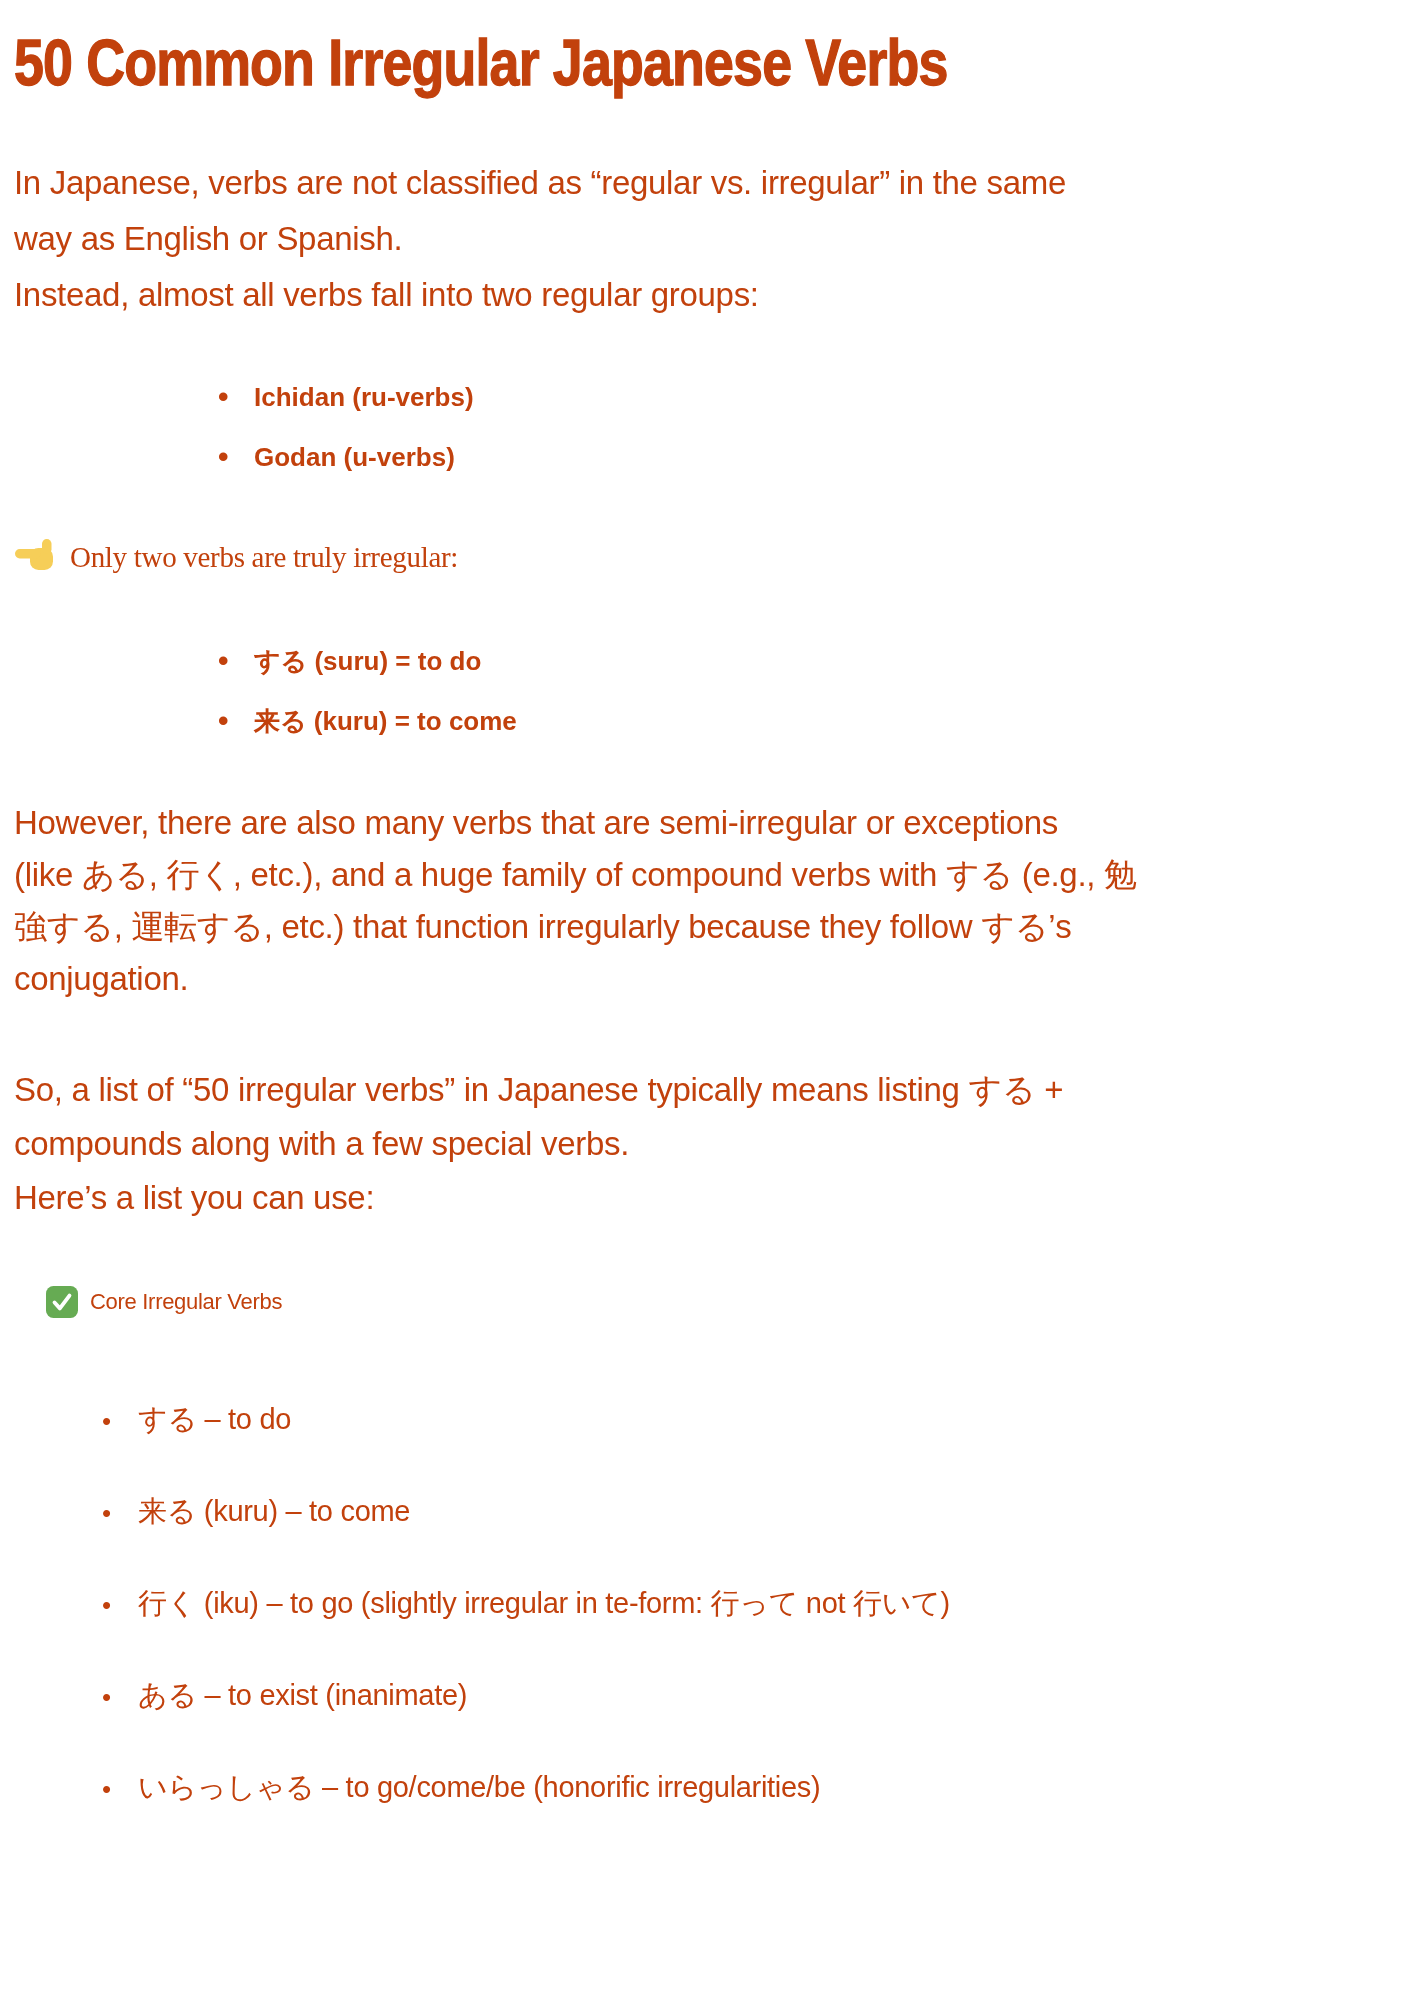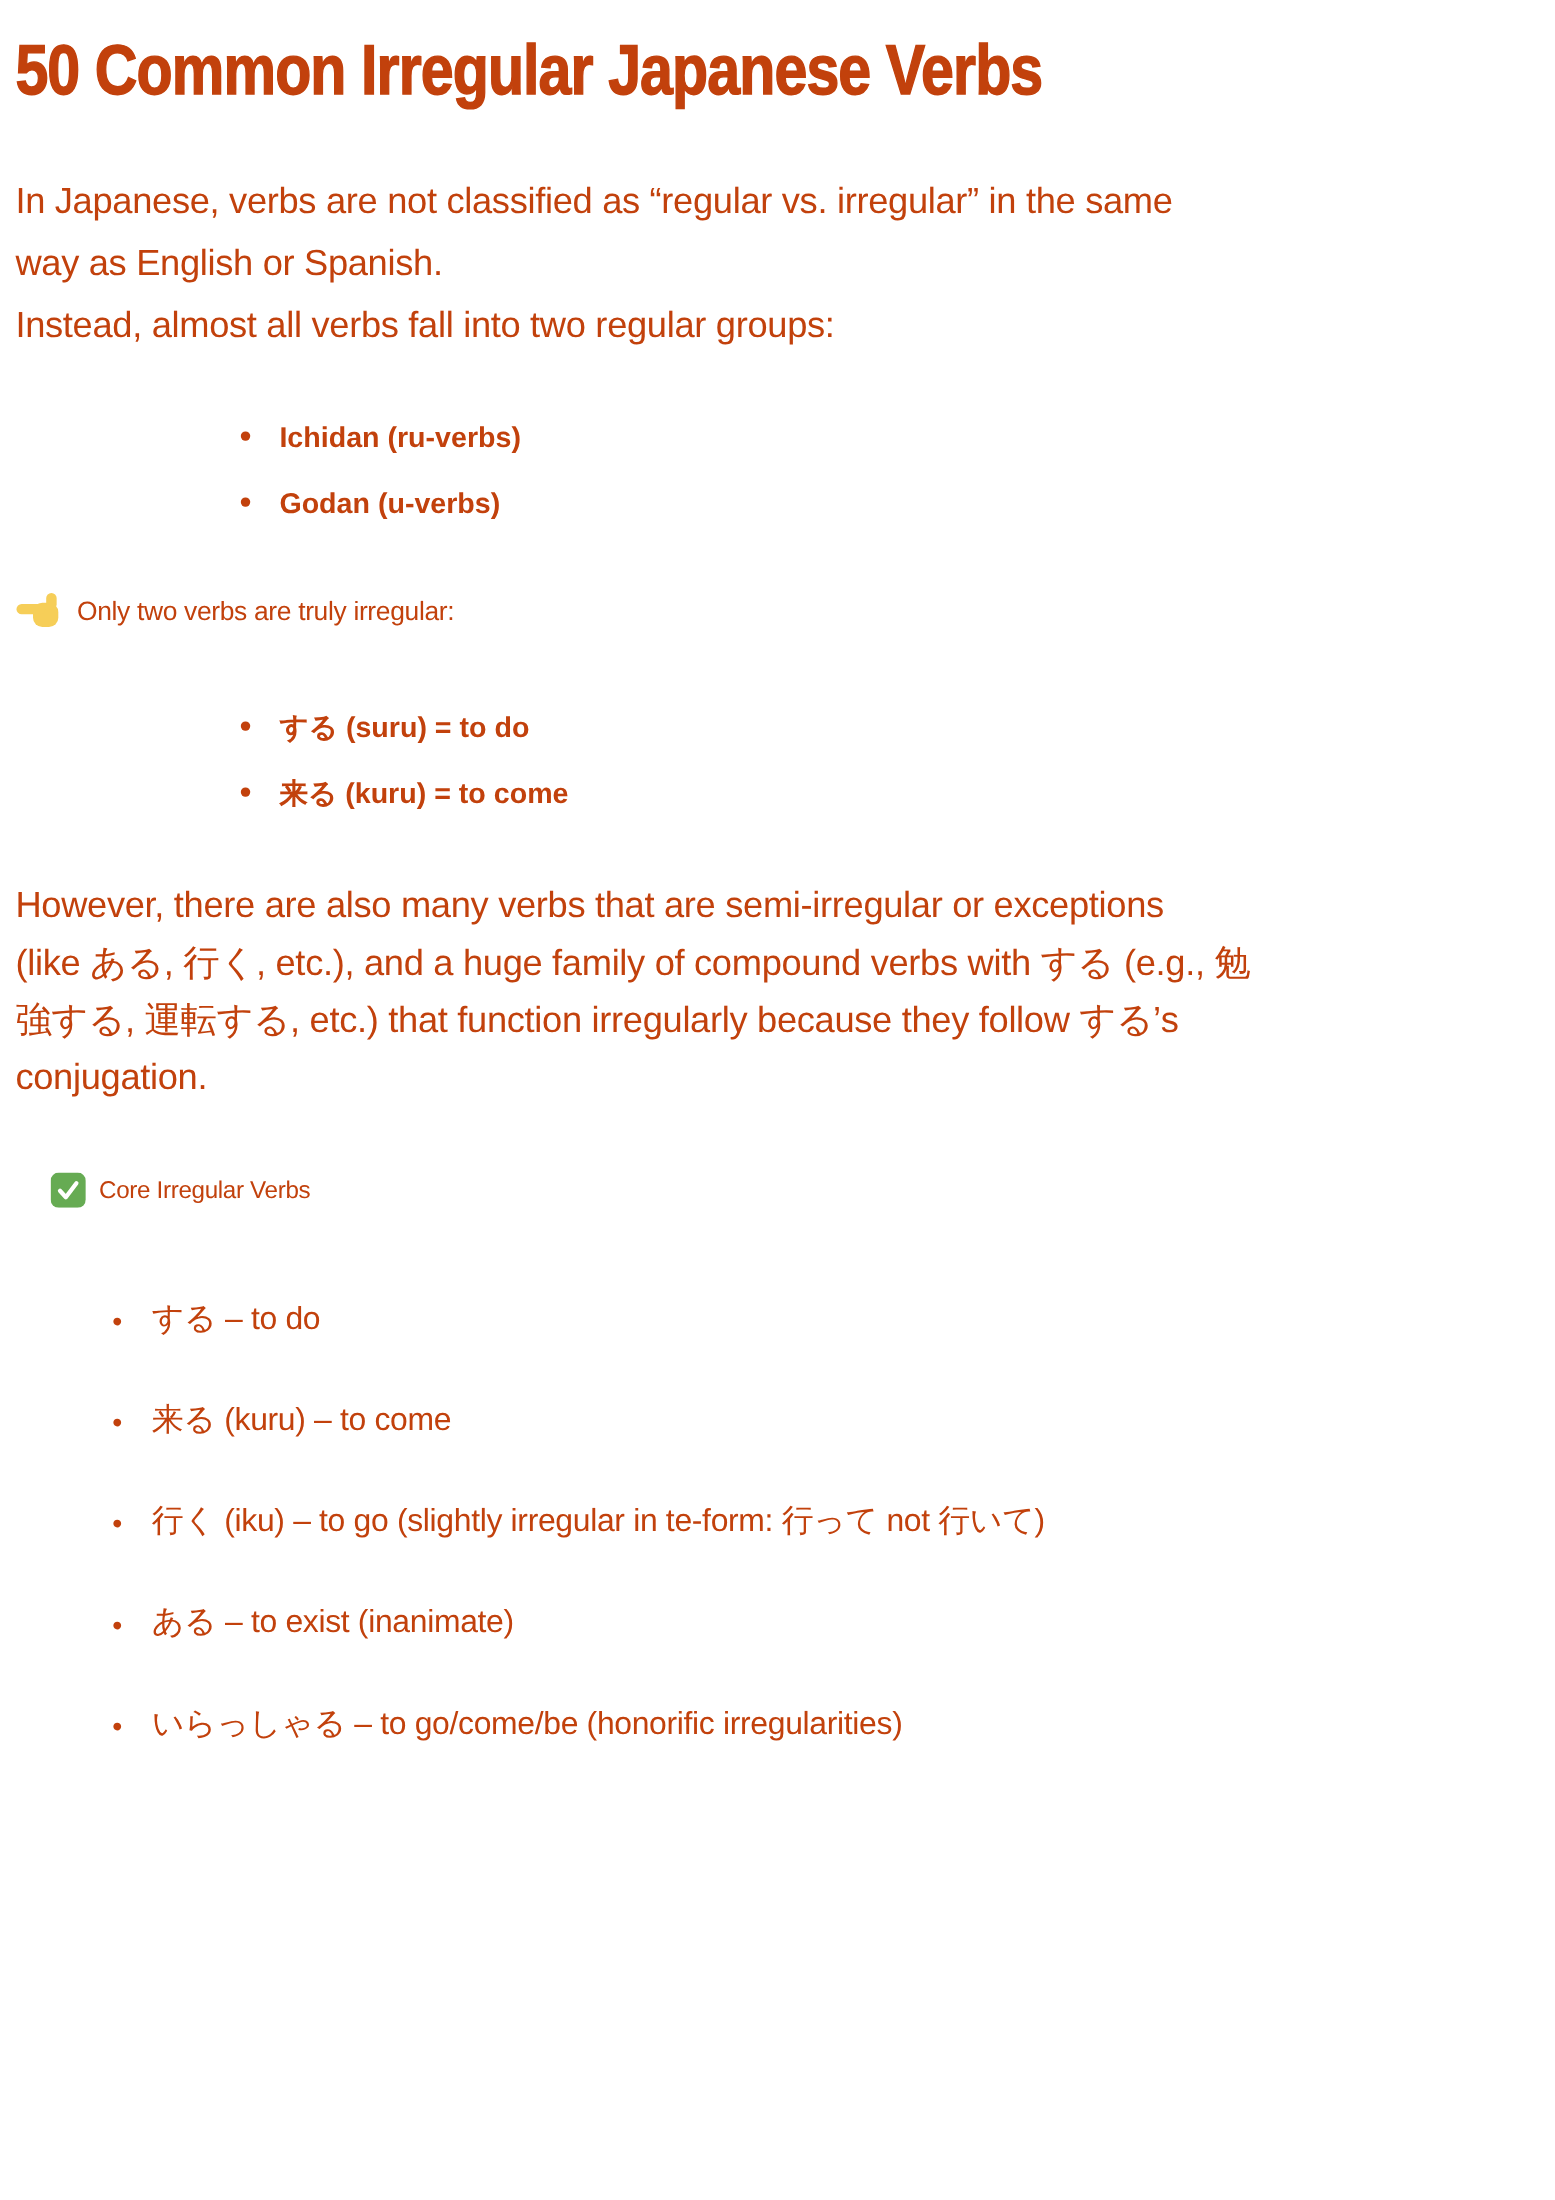--- a/index.html
+++ b/index.html
@@ -42,26 +42,27 @@
   .bold-list li::before {
     content: "•";
     position: absolute;
     left: -36px;
     font-size: 30px;
   }
   .bold-list.second { margin-top: 46px; }
 
   .pointer-line {
     margin-top: 42px;
-    font-size: 24px;
+    font-size: 29px;
     letter-spacing: -0.3px;
     line-height: 56px;
     display: flex;
     align-items: center;
     gap: 14px;
+    font-family: Liberation Serif, serif;
   }
   .pointer-line .hand { flex: 0 0 auto; display: inline-block; width: 42px; height: 42px; }
 
   .p-semi   { margin-top: 46px; line-height: 52px; }
   .p-solist { margin-top: 58px; line-height: 54px; }
 
   .section-heading {
     margin-top: 54px;
     margin-left: 32px;
     font-size: 22px;
@@ -127,20 +128,25 @@
     <li>来る (kuru) = to come</li>
   </ul>
 
   <p class="body-text p-semi">
     <span class="line">However, there are also many verbs that are semi-irregular or exceptions</span>
     <span class="line">(like ある, 行く, etc.), and a huge family of compound verbs with する (e.g., 勉</span>
     <span class="line">強する, 運転する, etc.) that function irregularly because they follow する’s</span>
     <span class="line">conjugation.</span>
   </p>
 
+  <p class="body-text p-solist">
+    <span class="line">So, a list of “50 irregular verbs” in Japanese typically means listing する +</span>
+    <span class="line">compounds along with a few special verbs.</span>
+    <span class="line">Here’s a list you can use:</span>
+  </p>
 
   <h2 class="section-heading">
     <span class="check">
       <svg width="32" height="32" viewBox="0 0 30 30" aria-hidden="true">
         <rect x="0" y="0" width="30" height="30" rx="7" fill="#66ab53"></rect>
         <path d="M8 15.5 L13 21 L22 9" stroke="#ffffff" stroke-width="3.6" fill="none" stroke-linecap="round" stroke-linejoin="round"></path>
       </svg>
     </span>
     <span>Core Irregular Verbs</span>
   </h2>

